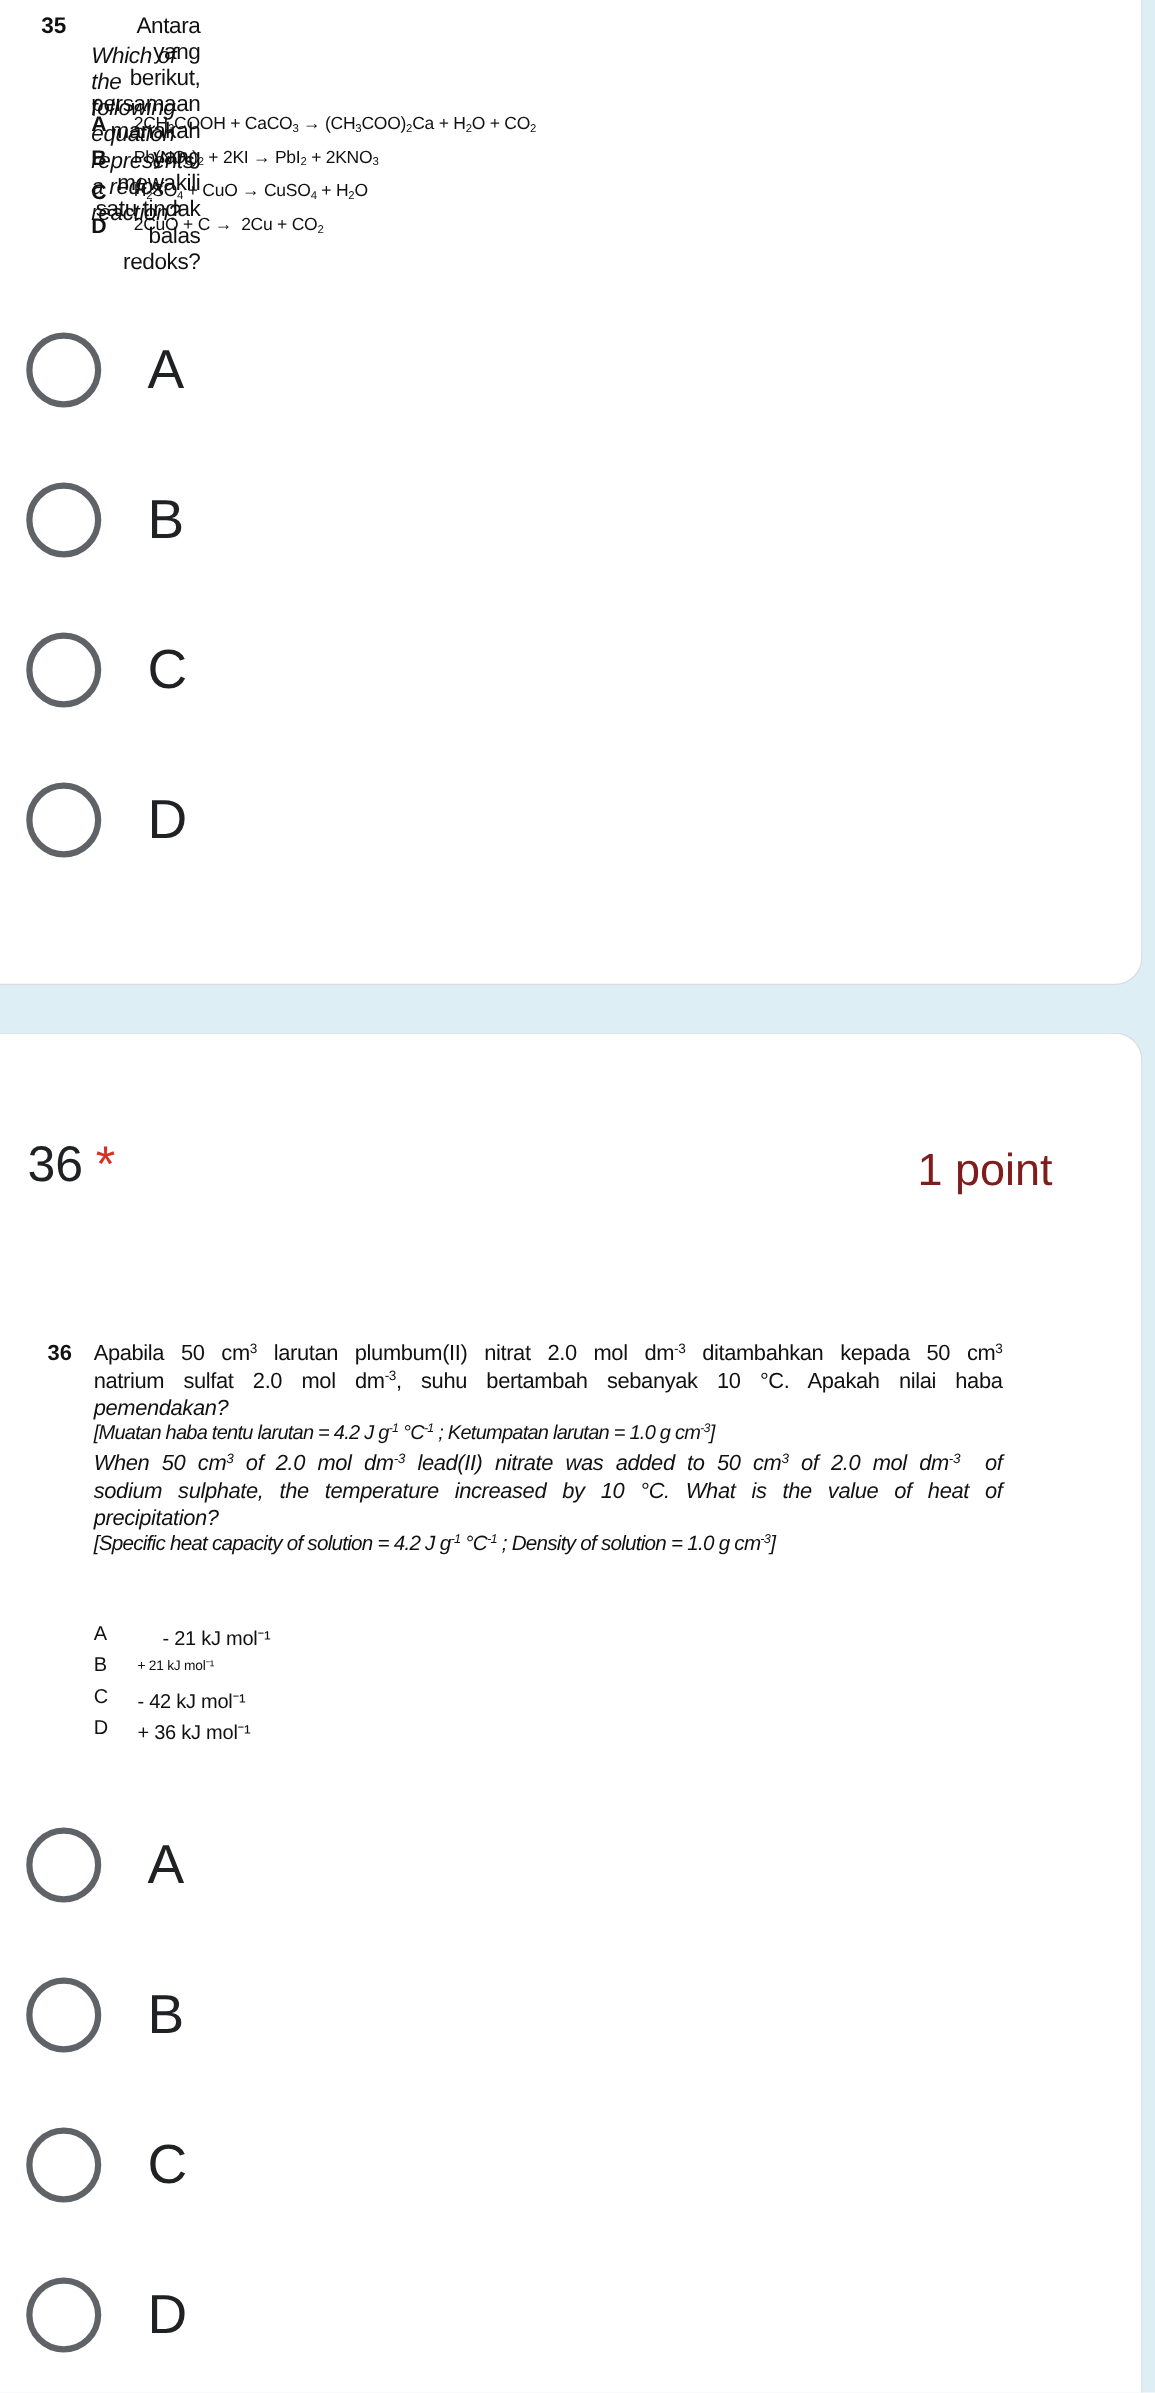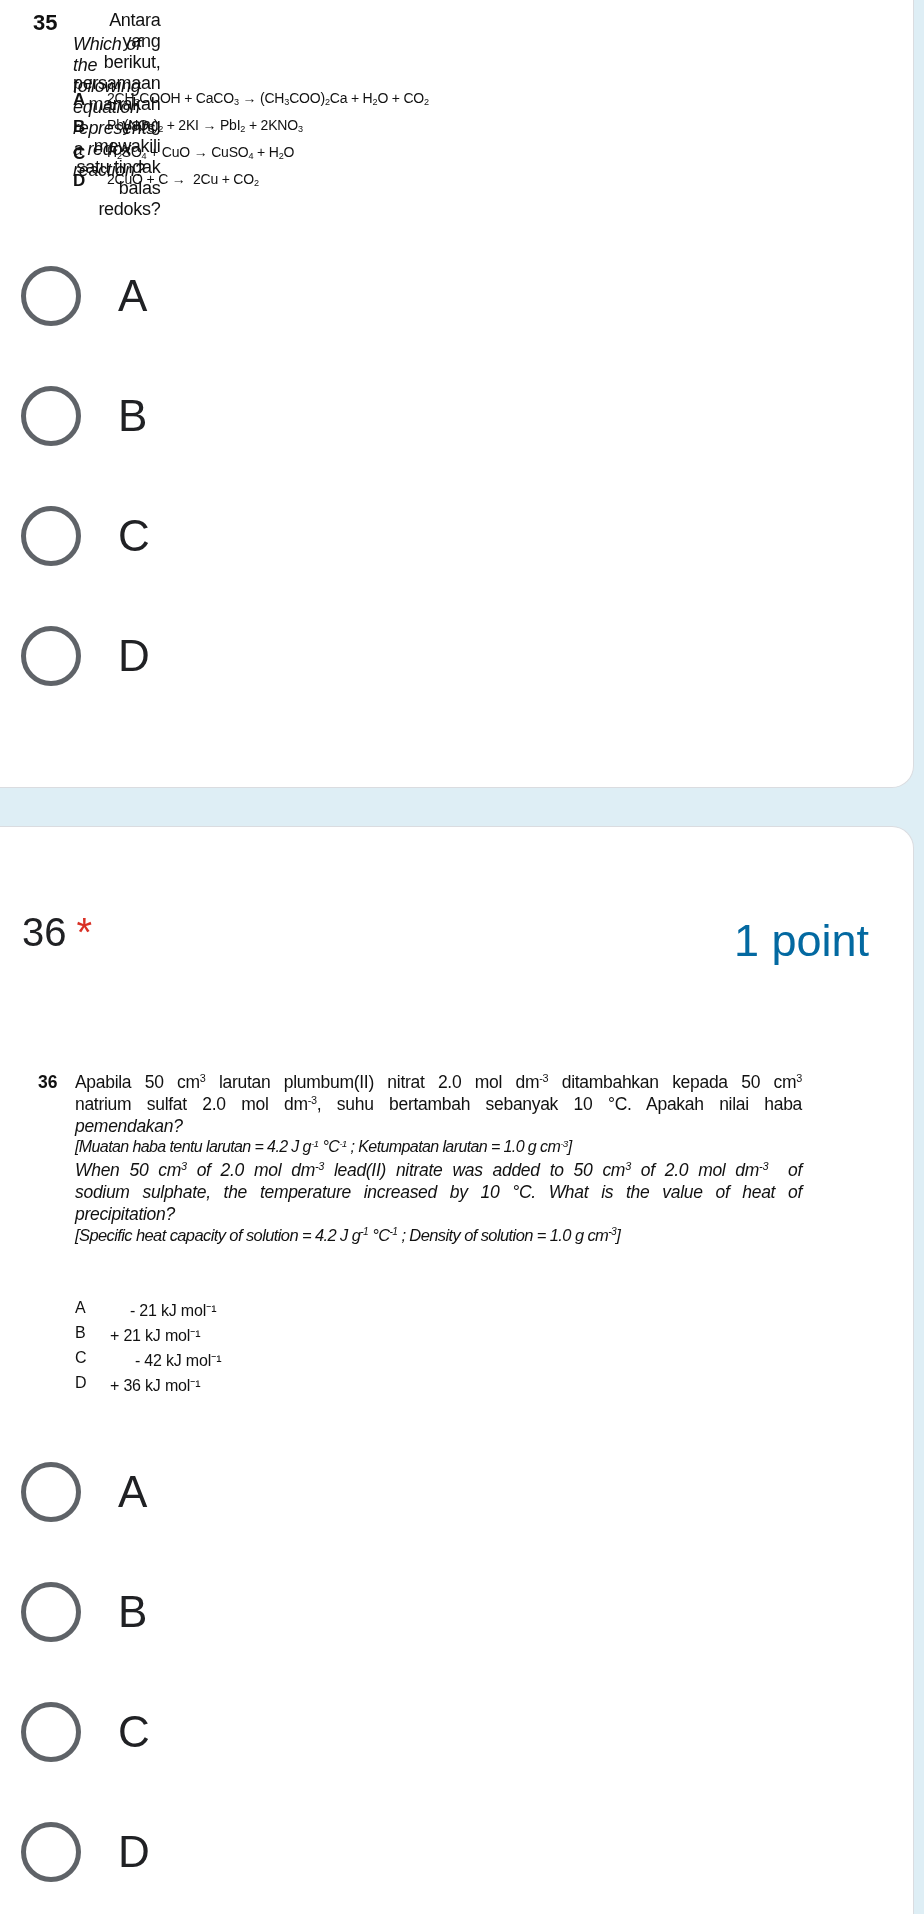--- a/index.html
+++ b/index.html
@@ -16,21 +16,21 @@
     border-left: none;
     box-sizing: border-box;
   }
   #card-35 { top: -20px; height: 808px; border-radius: 0 0 22px 0; }
   #card-36 { top: 826px; height: 1120px; border-radius: 0 22px 0 0; }
 
   
   .scan { position: absolute; color: #111; font-family: "Liberation Sans", sans-serif; }
   .scan sub { font-size: 0.65em; vertical-align: -0.25em; line-height: 0; }
   .scan sup { font-size: 0.62em; vertical-align: 0.55em; line-height: 0; }
-  .qnum { position: absolute; font-weight: bold; font-size: 22px; }
+  .qnum { position: absolute; font-weight: bold; font-size: 18px; }
   .q-line { position: absolute; font-size: 18px; letter-spacing: -0.3px; }
   .q-line.it { font-style: italic; }
   .q36 .q-line { font-size: 17.5px; width: 727px; text-align: justify; text-align-last: justify; }
   .q36 .q-line.noj { text-align-last: left; text-align: right; font-style: italic; }
   .opt-letter { position: absolute; font-size: 17px; font-weight: bold; }
   .opt-text { position: absolute; font-size: 14px; white-space: nowrap; letter-spacing: -0.2px; }
 
   
   .choice {
     position: absolute; left: 21px; height: 70px; width: 860px;
@@ -41,21 +41,21 @@
     flex: 0 0 auto;
   }
   .choice-label {
     margin-left: 37px; font-size: 44px; color: #202124;
     font-family: "Liberation Sans", sans-serif;
   }
 
   
   .q-title { position: absolute; left: 22px; top: 910px; font-size: 40px; color: #202124; }
   .q-title .star { color: #d93025; margin-left: 10px; font-size: 40px; }
-  .points { position: absolute; left: 734px; top: 915px; font-size: 45px; color: #0369a1; }
+  .points { position: absolute; left: 734px; top: 915px; font-size: 36px; color: #7f1d1d; }
 </style>
 </head>
 <body>
 
 <div class="card" id="card-35">
   <div class="scan" style="left:0;top:20px;">
     <span class="qnum" style="left:33px;top:9px;">35</span>
     <span class="q-line" style="left:73px;top:9px;text-align:right;">Antara yang berikut, persamaan manakah yang mewakili satu tindak balas redoks?</span>
     <span class="q-line it" style="left:73px;top:33px;">Which of the following equation represents a redox reaction?</span>
 
@@ -105,23 +105,23 @@
   <span class="q-line noj" style="left:75px;top:46px;">pemendakan?</span>
   <span class="q-line noj" style="left:75px;top:68px;font-size:16px;letter-spacing:-0.6px;">[Muatan haba tentu larutan = 4.2 J g<sup>-1</sup> °C<sup>-1</sup> ; Ketumpatan larutan = 1.0 g cm<sup>-3</sup>]</span>
   <span class="q-line it" style="left:75px;top:90px;">When 50 cm<sup>3</sup> of 2.0 mol dm<sup>-3</sup> lead(II) nitrate was added to 50 cm<sup>3</sup> of 2.0 mol dm<sup>-3</sup>&nbsp; of</span>
   <span class="q-line it" style="left:75px;top:112px;">sodium sulphate, the temperature increased by 10 °C. What is the value of heat of</span>
   <span class="q-line it noj" style="left:75px;top:134px;">precipitation?</span>
   <span class="q-line it noj" style="left:75px;top:156px;font-size:16.5px;letter-spacing:-0.6px;">[Specific heat capacity of solution = 4.2 J g<sup>-1</sup> °C<sup>-1</sup> ; Density of solution = 1.0 g cm<sup>-3</sup>]</span>
 
   <span class="opt-letter" style="left:75px;top:229px;font-weight:normal;font-size:16px;">A</span>
   <span class="opt-text" style="left:110px;top:229px;font-size:16px;margin-left:20px;">- 21 kJ mol⁻¹</span>
   <span class="opt-letter" style="left:75px;top:254px;font-weight:normal;font-size:16px;">B</span>
-  <span class="opt-text" style="left:110px;top:254px;font-size:16px;">+ 21 kJ mol⁻¹</span>
+  <span class="opt-text" style="left:110px;top:254px;font-size:11px;">+ 21 kJ mol⁻¹</span>
   <span class="opt-letter" style="left:75px;top:279px;font-weight:normal;font-size:16px;">C</span>
-  <span class="opt-text" style="left:110px;top:279px;font-size:16px;margin-left:25px;">- 42 kJ mol⁻¹</span>
+  <span class="opt-text" style="left:110px;top:279px;font-size:16px;">- 42 kJ mol⁻¹</span>
   <span class="opt-letter" style="left:75px;top:304px;font-weight:normal;font-size:16px;">D</span>
   <span class="opt-text" style="left:110px;top:304px;font-size:16px;">+ 36 kJ mol⁻¹</span>
 </div>
 
 <div class="choice" style="top:1457px;">
   <span class="radio"></span>
   <span class="choice-label">A</span>
 </div>
 <div class="choice" style="top:1577px;">
   <span class="radio"></span>

